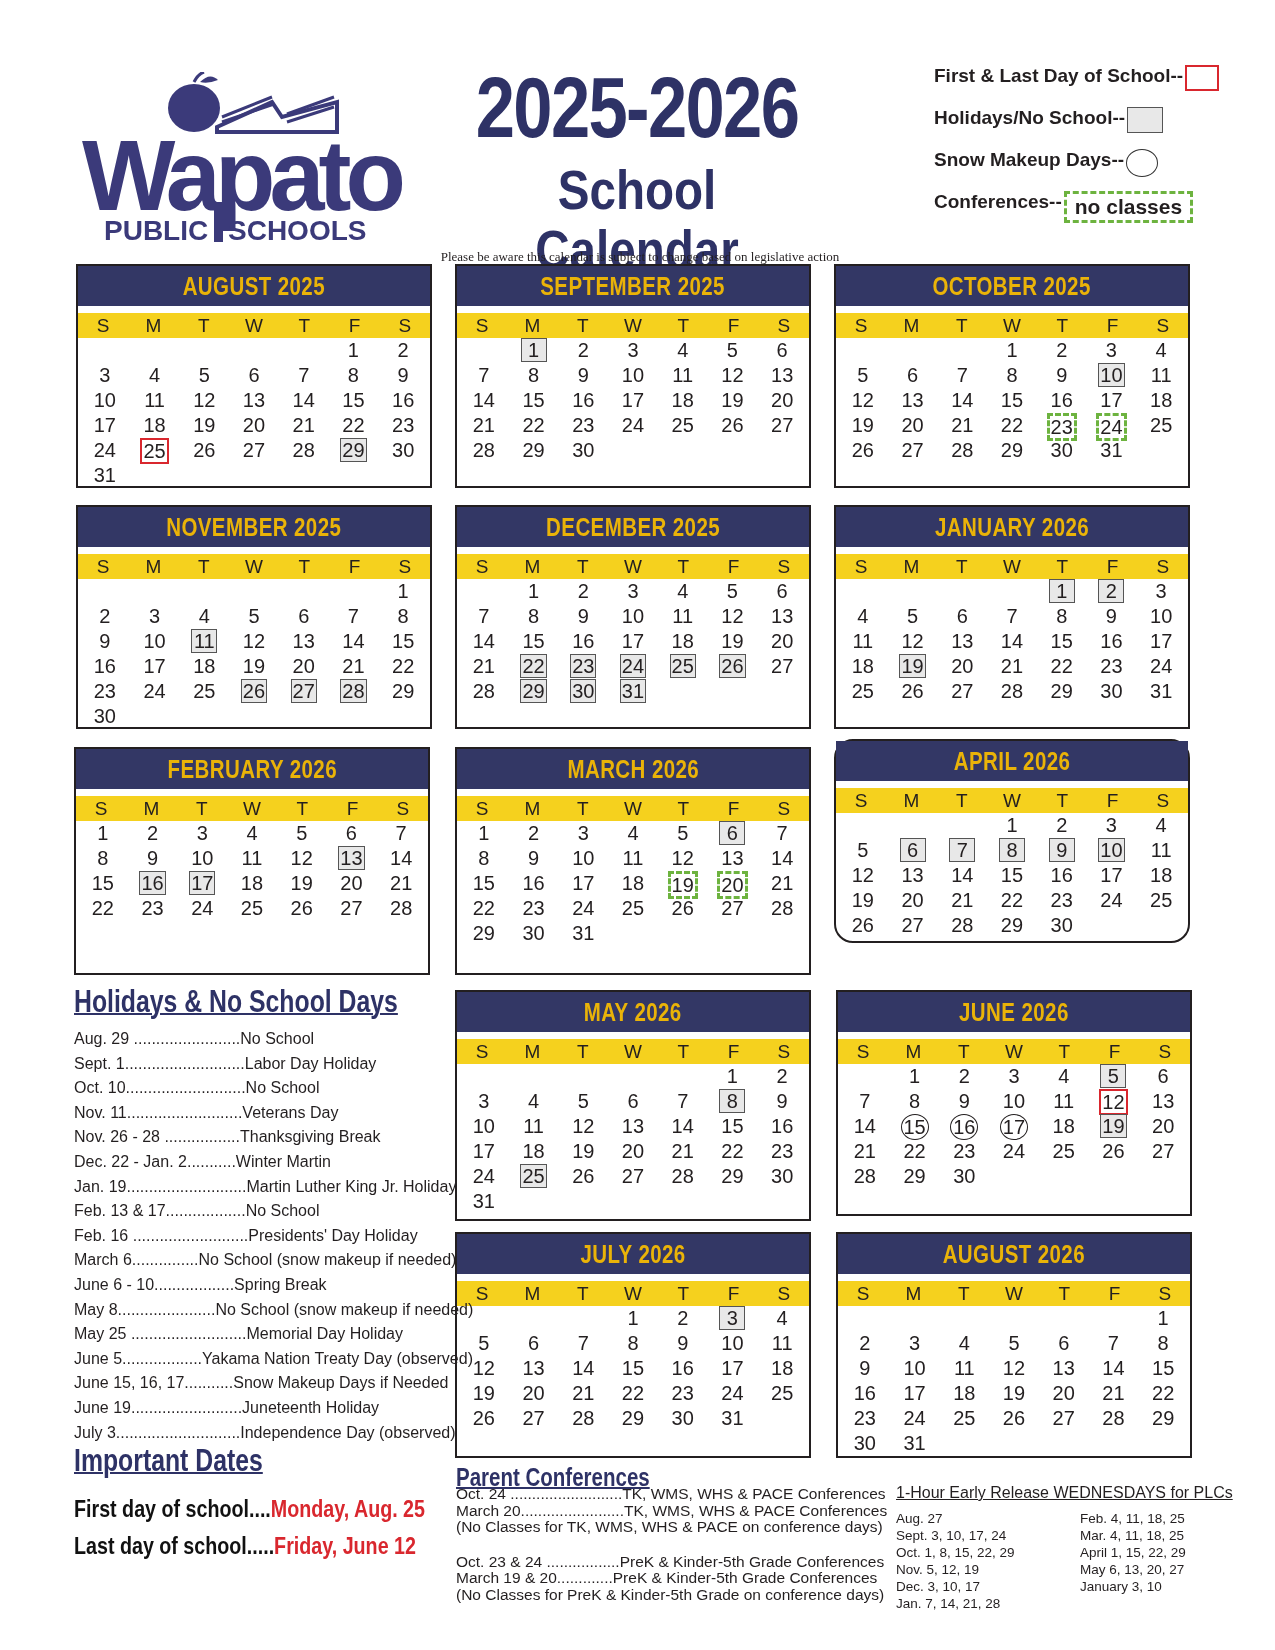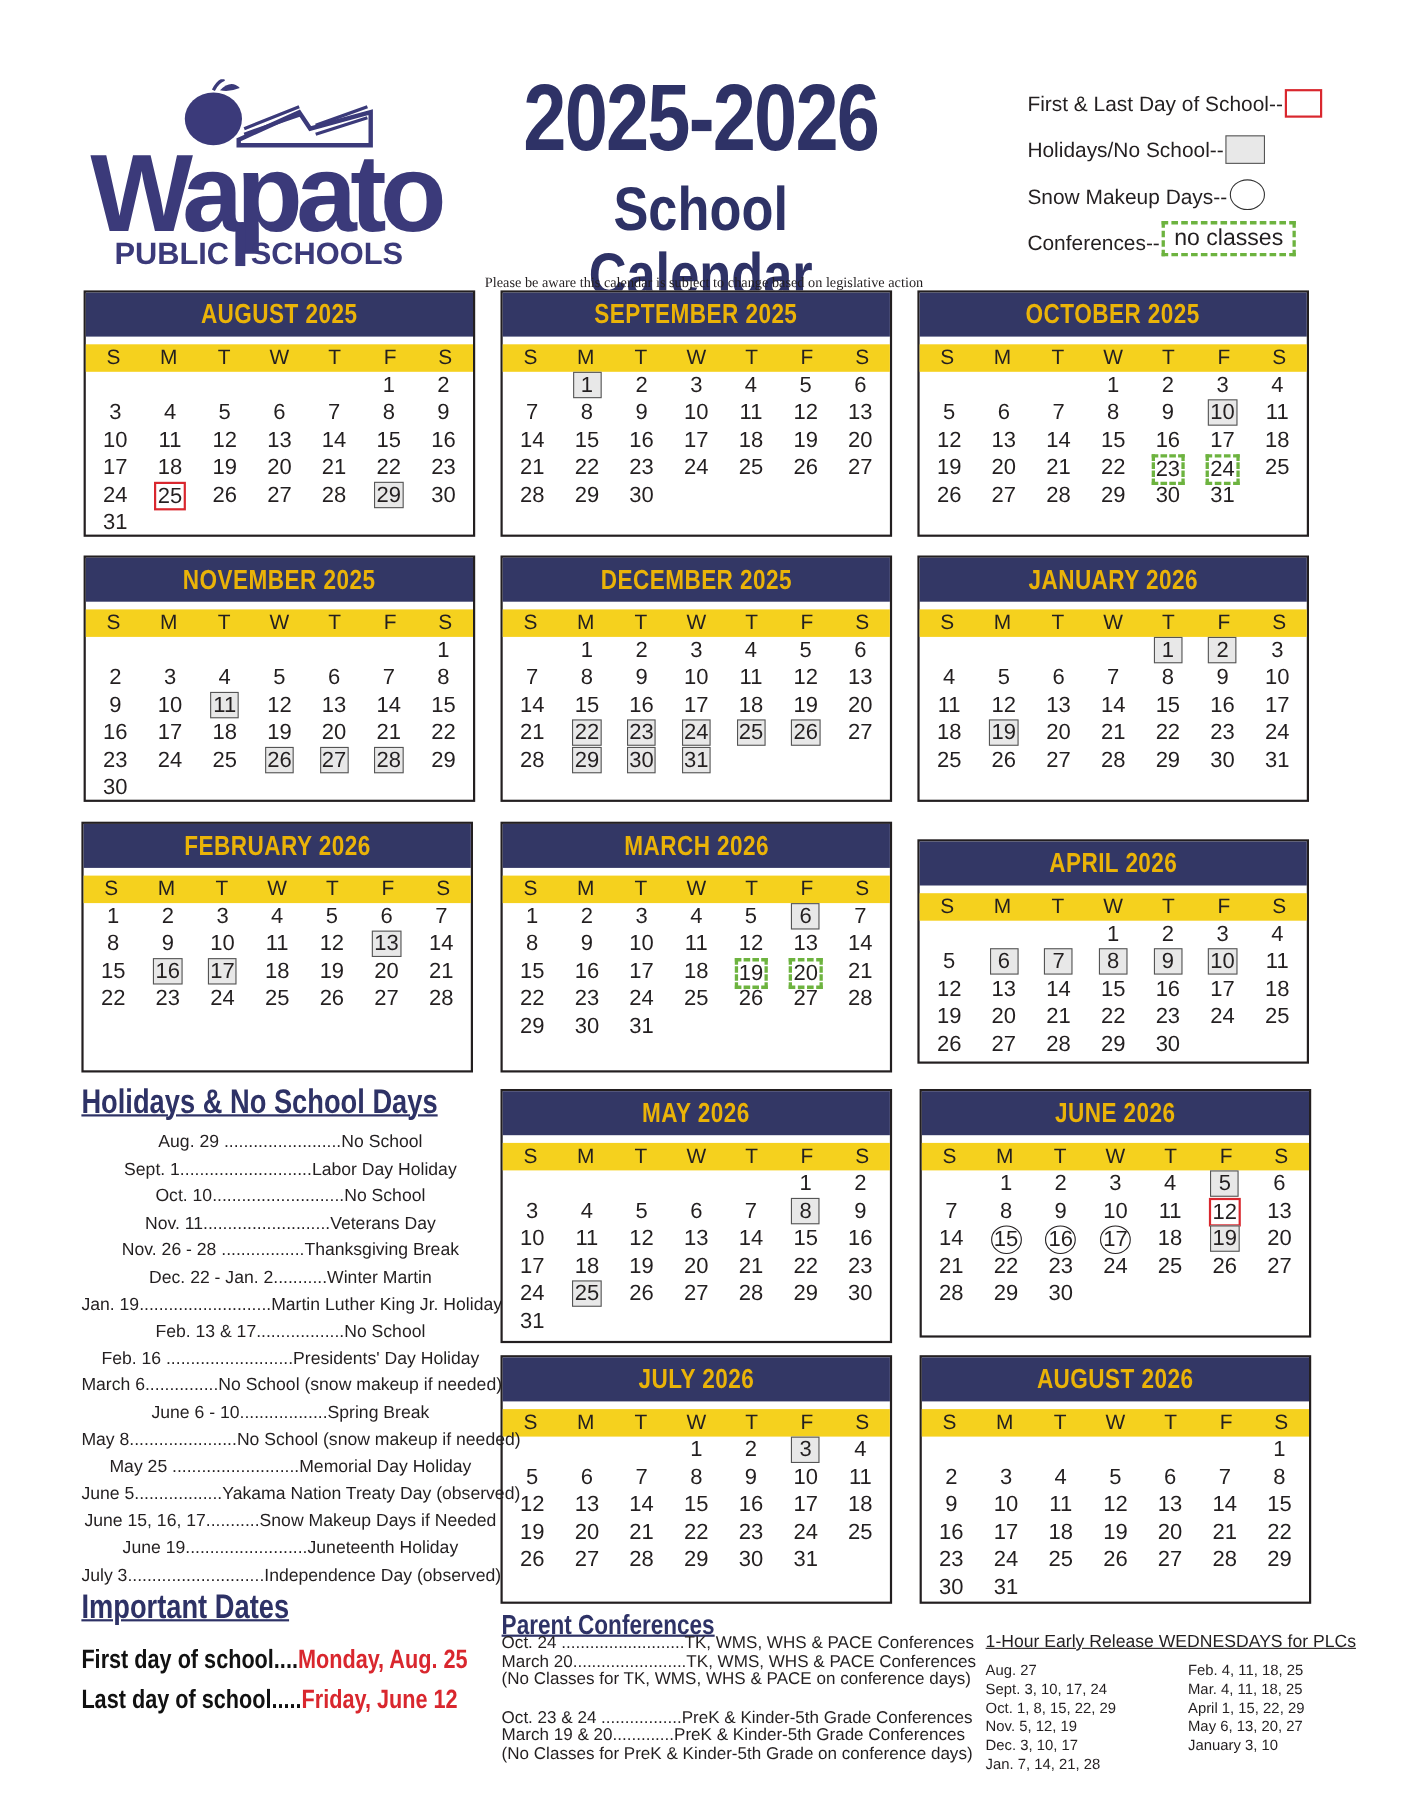--- a/index.html
+++ b/index.html
@@ -4,42 +4,42 @@
 <style>
   html, body { margin:0; padding:0; background:#ffffff; }
   body { width:1275px; height:1650px; position:relative; overflow:hidden; font-family:"Liberation Sans", sans-serif; color:#231f20; }
   .logo { position:absolute; left:82px; top:72px; width:330px; height:170px; }
   .logo svg { width:100%; height:100%; }
   .title-year { position:absolute; left:432px; top:62px; width:410px; text-align:center; font-family:"Liberation Sans", sans-serif; font-weight:700; font-size:86px; line-height:90px; color:#2e3266; letter-spacing:-2px; transform:scaleX(0.82); transform-origin:center; }
   .title-sub { position:absolute; left:432px; top:160px; width:410px; text-align:center; font-weight:700; font-size:56px; line-height:60px; color:#2e3266; transform:scaleX(0.85); transform-origin:center; }
   .disclaimer { position:absolute; left:380px; top:249px; width:520px; text-align:center; font-family:"Liberation Serif", serif; font-size:13px; color:#231f20; }
 
   .legend { position:absolute; left:934px; top:65px; width:290px; }
-  .legend-row { display:flex; align-items:flex-end; height:42px; font-size:19px; color:#231f20; }
+  .legend-row { display:flex; align-items:flex-start; height:42px; font-size:19px; color:#231f20;font-weight:bold; }
   .lg-red { width:34px; height:26px; border:2px solid #d9272e; box-sizing:border-box; margin-left:2px; }
   .lg-gray { width:36px; height:26px; background:#e8e8e8; border:1.5px solid #555; box-sizing:border-box; margin-left:2px; }
   .lg-circle { width:32px; height:28px; border:1.5px solid #333; border-radius:50%; box-sizing:border-box; margin-left:2px; }
   .lg-dash { border:3px dashed #6db33f; padding:1px 8px; font-size:21px; margin-left:2px; }
 
   .month { position:absolute; width:356px; height:224px; border:2px solid #231f20; box-sizing:border-box; background:#fff; }
   .m-head { height:40px; background:#333765; color:#eab308; font-weight:700; font-size:25px; text-align:center; line-height:40px; }
   .m-head span { display:inline-block; transform:scaleX(0.82); letter-spacing:0.5px; }
   .m-days { margin-top:7px; height:25px; background:#f5d11e; display:grid; grid-template-columns:repeat(7,1fr); }
   .m-days div { text-align:center; font-size:19px; line-height:26px; color:#231f20; }
   .m-grid { display:grid; grid-template-columns:repeat(7,1fr); padding:0 2px; }
   .cell { height:25px; font-size:20px; line-height:25px; text-align:center; position:relative; color:#231f20; }
   .cell span { display:inline-block; min-width:26px; padding:0 1px; box-sizing:border-box; line-height:22px; }
   .cell.holiday span { background:#e8e8e8; border:1.5px solid #555; }
   .cell.firstlast span { border:2px solid #d9272e; }
   .cell.snow span { border:1.5px solid #231f20; border-radius:50%; min-width:28px; line-height:24px; }
   .cell.conf span { border:3px dashed #6db33f; }
 
   .section-title { position:absolute; font-weight:700; color:#2e3266; text-decoration:underline; text-decoration-thickness:2px; transform-origin:left; }
   .holi-list { position:absolute; left:74px; top:1027px; width:380px; }
-  .holi-row { font-size:16px; line-height:24.6px; color:#231f20; white-space:nowrap;text-align:center; }
+  .holi-row { font-size:16px; line-height:24.6px; color:#231f20; white-space:nowrap; }
   .imp { position:absolute; left:74px; font-weight:700; font-size:24px; white-space:nowrap; transform:scaleX(0.82); transform-origin:left; color:#111; }
   .imp .red { color:#d9272e; }
 
   .conf-list { position:absolute; left:456px; top:1486px; width:420px; font-size:15.5px; line-height:16.5px; color:#231f20; white-space:nowrap; }
   .conf-list .gap { height:18px; }
   .early { position:absolute; left:896px; top:1484px; width:300px; font-size:13.5px; color:#231f20; }
   .early-title { font-size:16px; text-decoration:underline; margin-bottom:8px; white-space:nowrap; }
   .early-cols { display:flex; }
   .early-cols .col { line-height:17px; white-space:nowrap; }
   .early-cols .col1 { width:184px; }
@@ -452,21 +452,21 @@
       <div class="cell"><span>24</span></div>
       <div class="cell"><span>25</span></div>
       <div class="cell"><span>26</span></div>
       <div class="cell"><span>27</span></div>
       <div class="cell"><span>28</span></div>
       <div class="cell"><span>29</span></div>
       <div class="cell"><span>30</span></div>
       <div class="cell"><span>31</span></div>
     </div>
   </div>
-<div class="month" style="left:834px; top:763px; height:204px;">
+<div class="month" style="left:834px; top:739px; height:204px;border-radius:19px;">
     <div class="m-head"><span>APRIL  2026</span></div>
     <div class="m-days">
       <div>S</div>
       <div>M</div>
       <div>T</div>
       <div>W</div>
       <div>T</div>
       <div>F</div>
       <div>S</div>
     </div>

